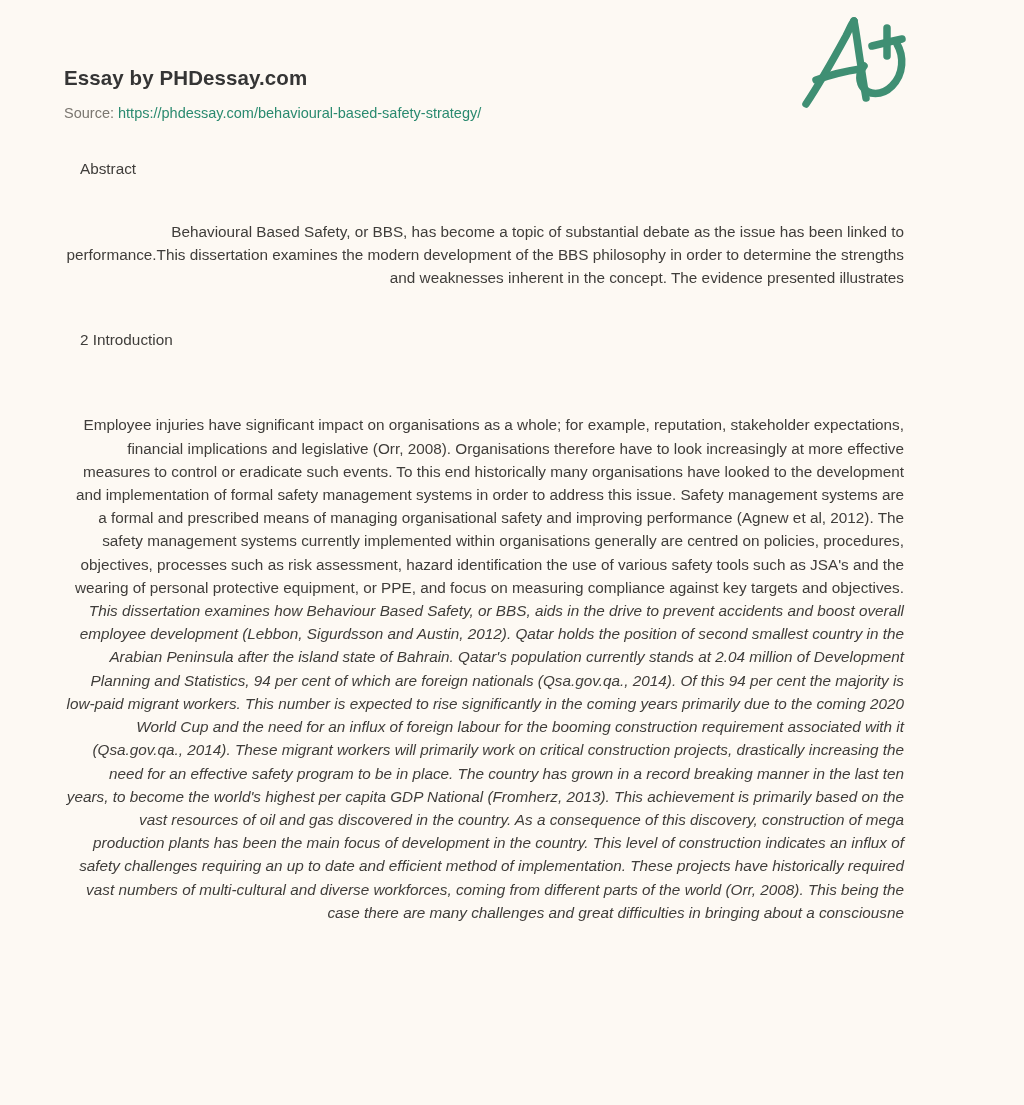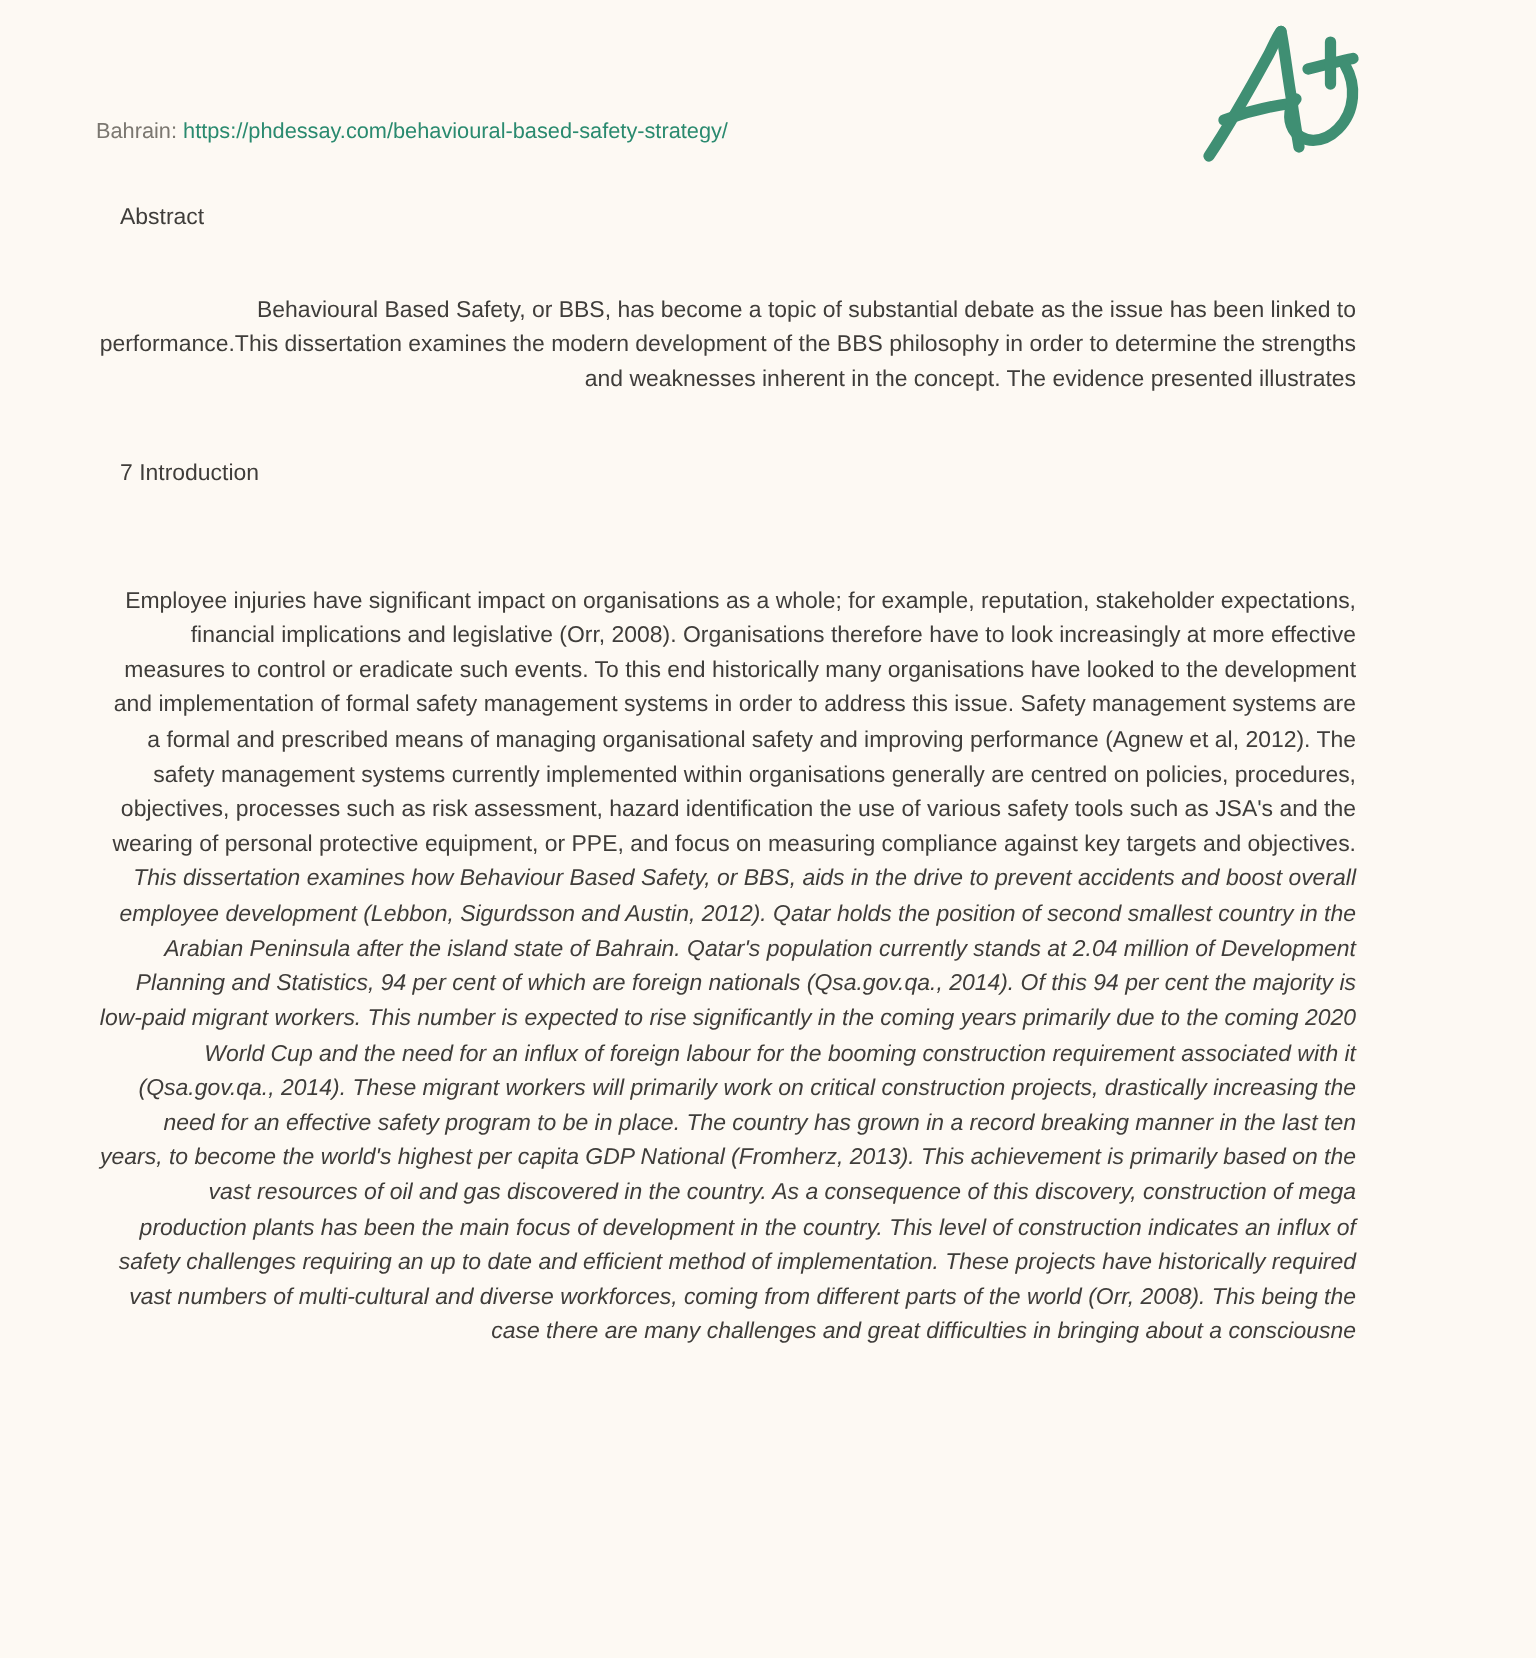--- a/index.html
+++ b/index.html
@@ -88,22 +88,23 @@
     margin-top: 0;
     font-style: italic;
   }
 </style>
 </head>
 <body>
 
 <div class="page">
 
   <div class="masthead">
+    <div class="brand-line">Essay by PHDessay.com</div>
     <div class="source-line">
-      <span class="source-label">Bahrain:</span>
+      <span class="source-label">Source:</span>
       <a class="source-url" href="#">https://phdessay.com/behavioural-based-safety-strategy/</a>
     </div>
 
     <div class="logo">
       <svg viewBox="0 0 122 112" xmlns="http://www.w3.org/2000/svg" fill="none" stroke="#3f8f73" stroke-width="7.5" stroke-linecap="round" stroke-linejoin="round">
         <path d="M14 96 C26 78, 42 50, 54 28 C57 22, 60 15, 62 13"></path>
         <path d="M62 13 C64 22, 66 40, 69 58 C71 72, 73 84, 74 90"></path>
         <path d="M24 72 C38 67, 54 63, 68 61"></path>
         <path d="M80 38 C88 36, 100 33, 110 31"></path>
         <path d="M95 20 C95 30, 95 40, 95 48"></path>
@@ -111,20 +112,20 @@
       </svg>
     </div>
   </div>
 
 
   <div class="body-area">
     <p class="block heading-line">Abstract</p>
     <div class="gap-sm"></div>
     <p class="block para">Behavioural Based Safety, or BBS, has become a topic of substantial debate as the issue has been linked to performance.This dissertation examines the modern development of the BBS philosophy in order to determine the strengths and weaknesses inherent in the concept. The evidence presented illustrates</p>
     <div class="gap-sm"></div>
-    <p class="block heading-line">7 Introduction</p>
+    <p class="block heading-line">2 Introduction</p>
     <div class="gap-sm"></div>
     <div class="gap-sm"></div>
     <p class="block para">Employee injuries have significant impact on organisations as a whole; for example, reputation, stakeholder expectations, financial implications and legislative (Orr, 2008). Organisations therefore have to look increasingly at more effective measures to control or eradicate such events. To this end historically many organisations have looked to the development and implementation of formal safety management systems in order to address this issue. Safety management systems are a formal and prescribed means of managing organisational safety and improving performance (Agnew et al, 2012). The safety management systems currently implemented within organisations generally are centred on policies, procedures, objectives, processes such as risk assessment, hazard identification the use of various safety tools such as JSA's and the wearing of personal protective equipment, or PPE, and focus on measuring compliance against key targets and objectives.</p>
     <p class="block para">This dissertation examines how Behaviour Based Safety, or BBS, aids in the drive to prevent accidents and boost overall employee development (Lebbon, Sigurdsson and Austin, 2012). Qatar holds the position of second smallest country in the Arabian Peninsula after the island state of Bahrain. Qatar's population currently stands at 2.04 million of Development Planning and Statistics, 94 per cent of which are foreign nationals (Qsa.gov.qa., 2014). Of this 94 per cent the majority is low-paid migrant workers. This number is expected to rise significantly in the coming years primarily due to the coming 2020 World Cup and the need for an influx of foreign labour for the booming construction requirement associated with it (Qsa.gov.qa., 2014). These migrant workers will primarily work on critical construction projects, drastically increasing the need for an effective safety program to be in place. The country has grown in a record breaking manner in the last ten years, to become the world's highest per capita GDP National (Fromherz, 2013). This achievement is primarily based on the vast resources of oil and gas discovered in the country. As a consequence of this discovery, construction of mega production plants has been the main focus of development in the country. This level of construction indicates an influx of safety challenges requiring an up to date and efficient method of implementation. These projects have historically required vast numbers of multi-cultural and diverse workforces, coming from different parts of the world (Orr, 2008). This being the case there are many challenges and great difficulties in bringing about a consciousne</p>
   </div>
 
 </div>
 
 </body></html>

